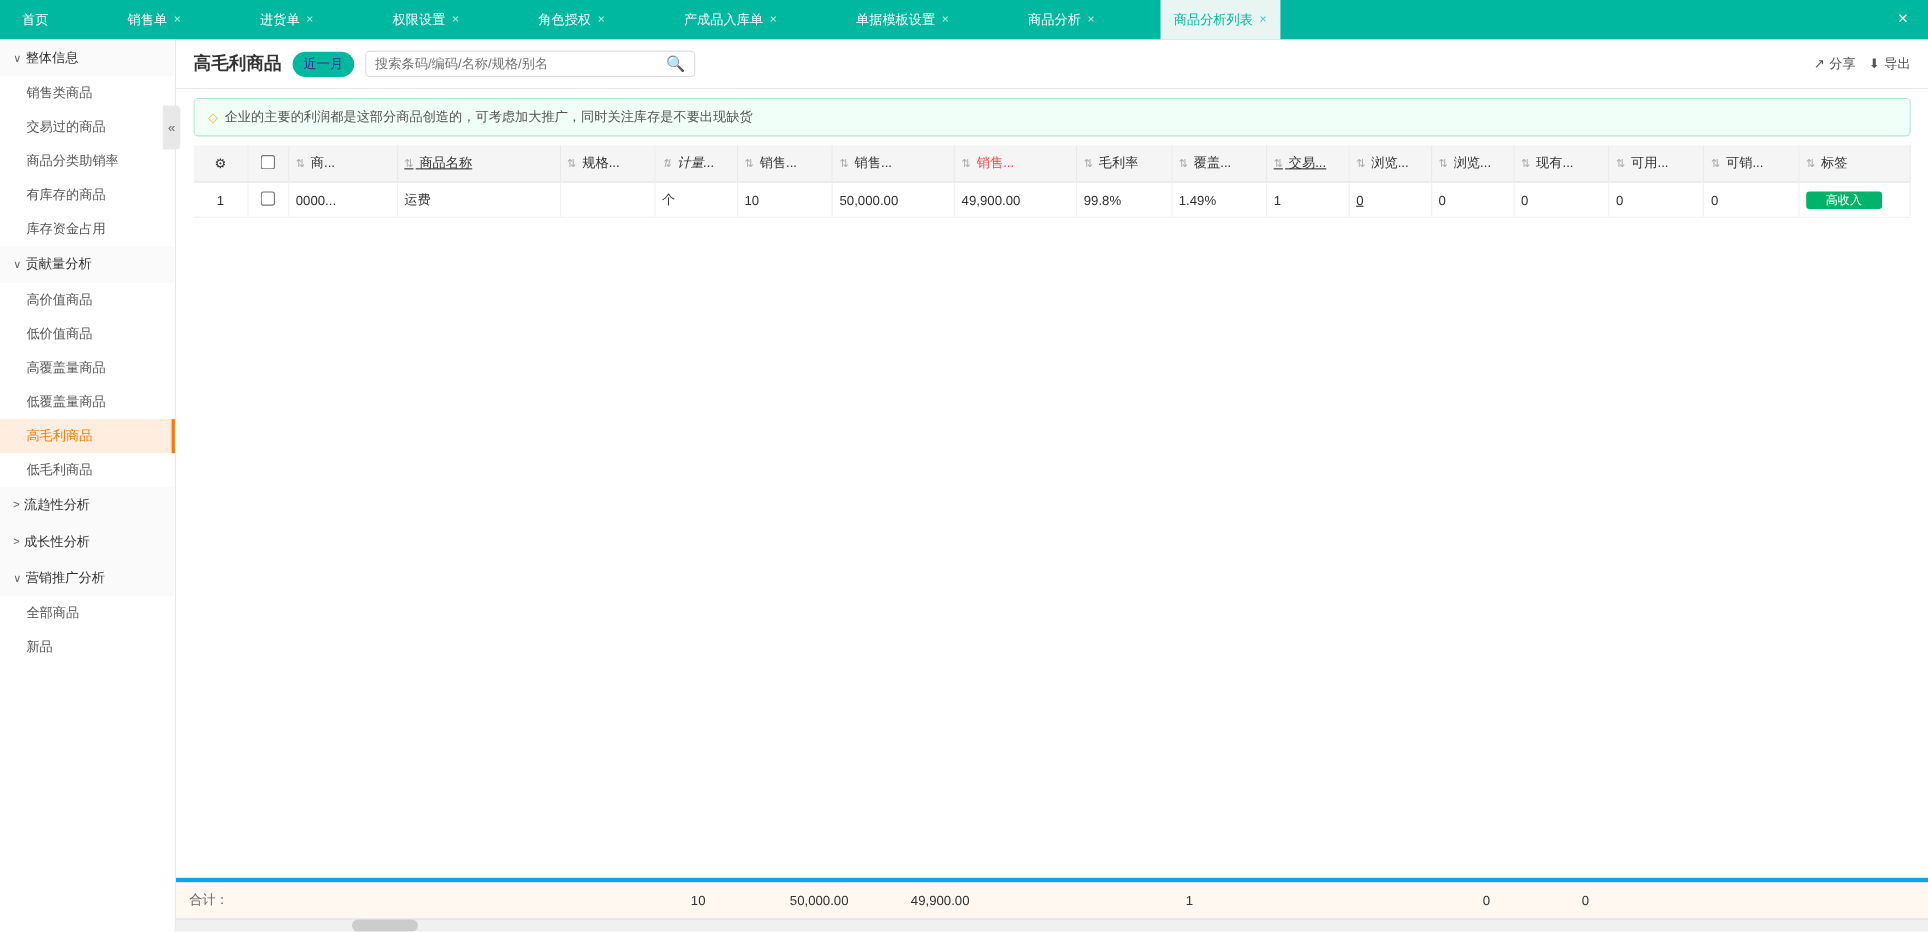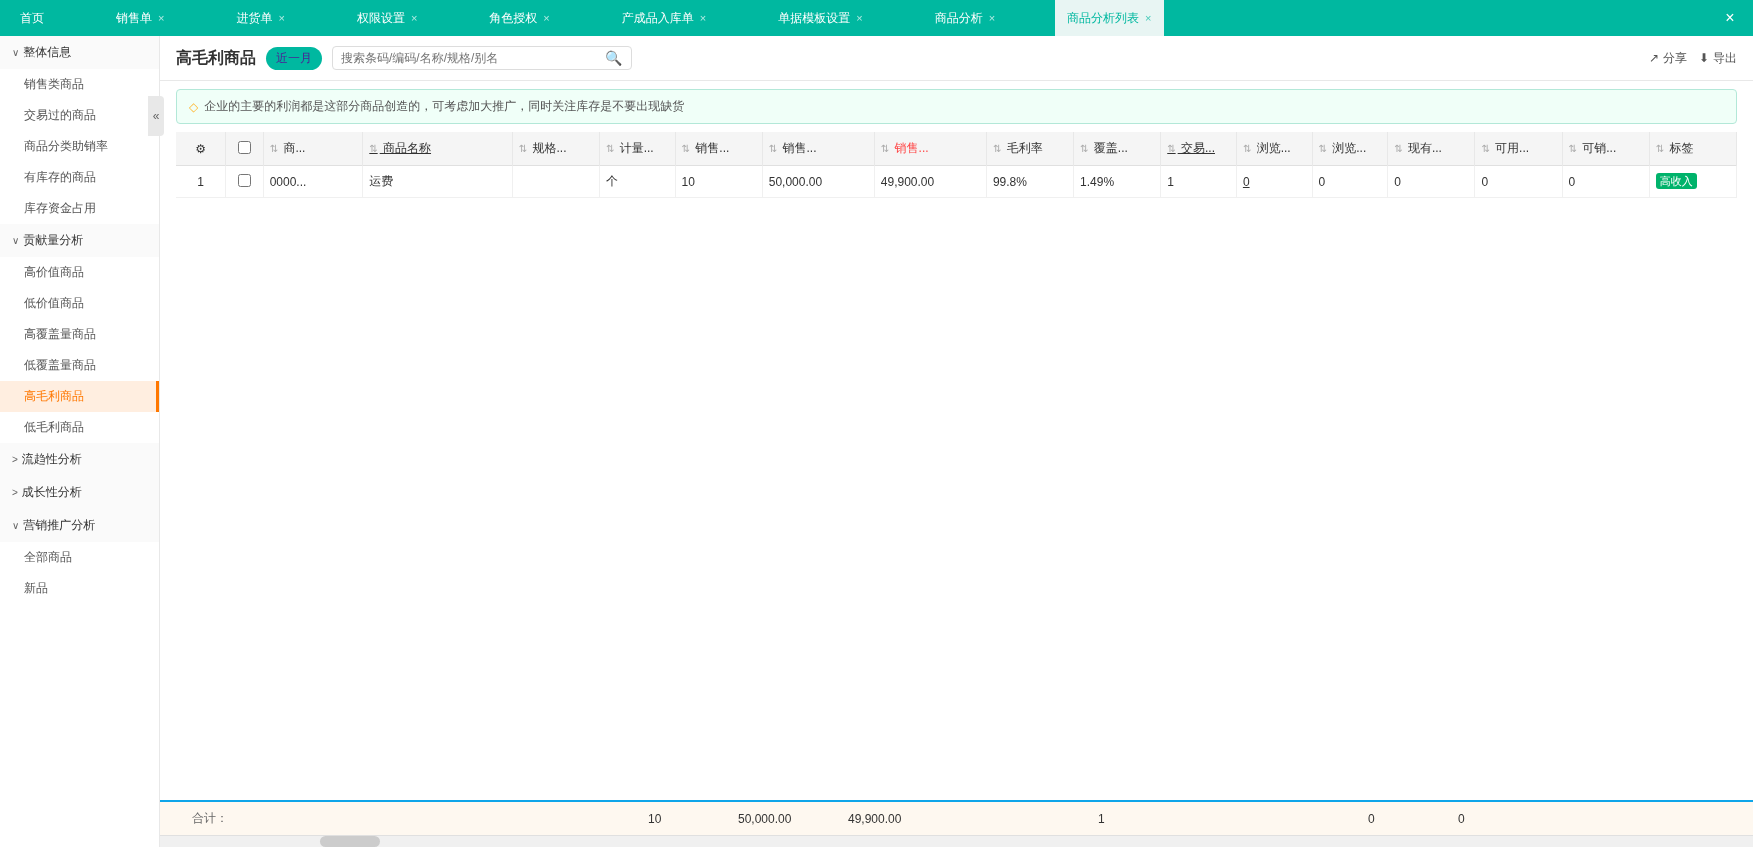--- a/index.html
+++ b/index.html
@@ -211,37 +211,37 @@
     }
     tbody td {
       padding: 7px 6px;
       color: #333;
       border-right: 1px solid #f0f0f0;
       white-space: nowrap;
     }
     .tag-green {
       background: #00b36b;
       color: white;
-      padding: 2px 4px;
+      padding: 2px 18px;
       border-radius: 3px;
       font-size: 11px;
     }
     .underline-link {
       text-decoration: underline;
       color: #333;
       cursor: pointer;
     }
 
     
     .table-footer {
       display: flex;
       align-items: center;
-      padding: 8px 32px;
+      padding: 8px 12px;
       background: #fef8f0;
-      border-top: 2px solid #0ea5e9;
+      border-top: 4px solid #0ea5e9;
       font-size: 12px;
       color: #333;
       flex-shrink: 0;
     }
     .footer-label { color: #666; margin-right: 20px; }
 
     
     .bottom-scrollbar {
       height: 12px;
       background: #f0f0f0;
@@ -421,21 +421,21 @@
                 <span>商...</span>
               </th>
               <th style="width:120px;text-decoration:underline;">
                 <span class="sort-icon">⇅</span>
                 <span>商品名称</span>
               </th>
               <th style="width:70px;">
                 <span class="sort-icon">⇅</span>
                 <span>规格...</span>
               </th>
-              <th style="width:60px;">
+              <th style="width:60px;font-style:italic;">
                 <span class="sort-icon">⇅</span>
                 <span>计量...</span>
               </th>
               <th style="width:70px;">
                 <span class="sort-icon">⇅</span>
                 <span>销售...</span>
               </th>
               <th style="width:90px;">
                 <span class="sort-icon">⇅</span>
                 <span>销售...</span>

